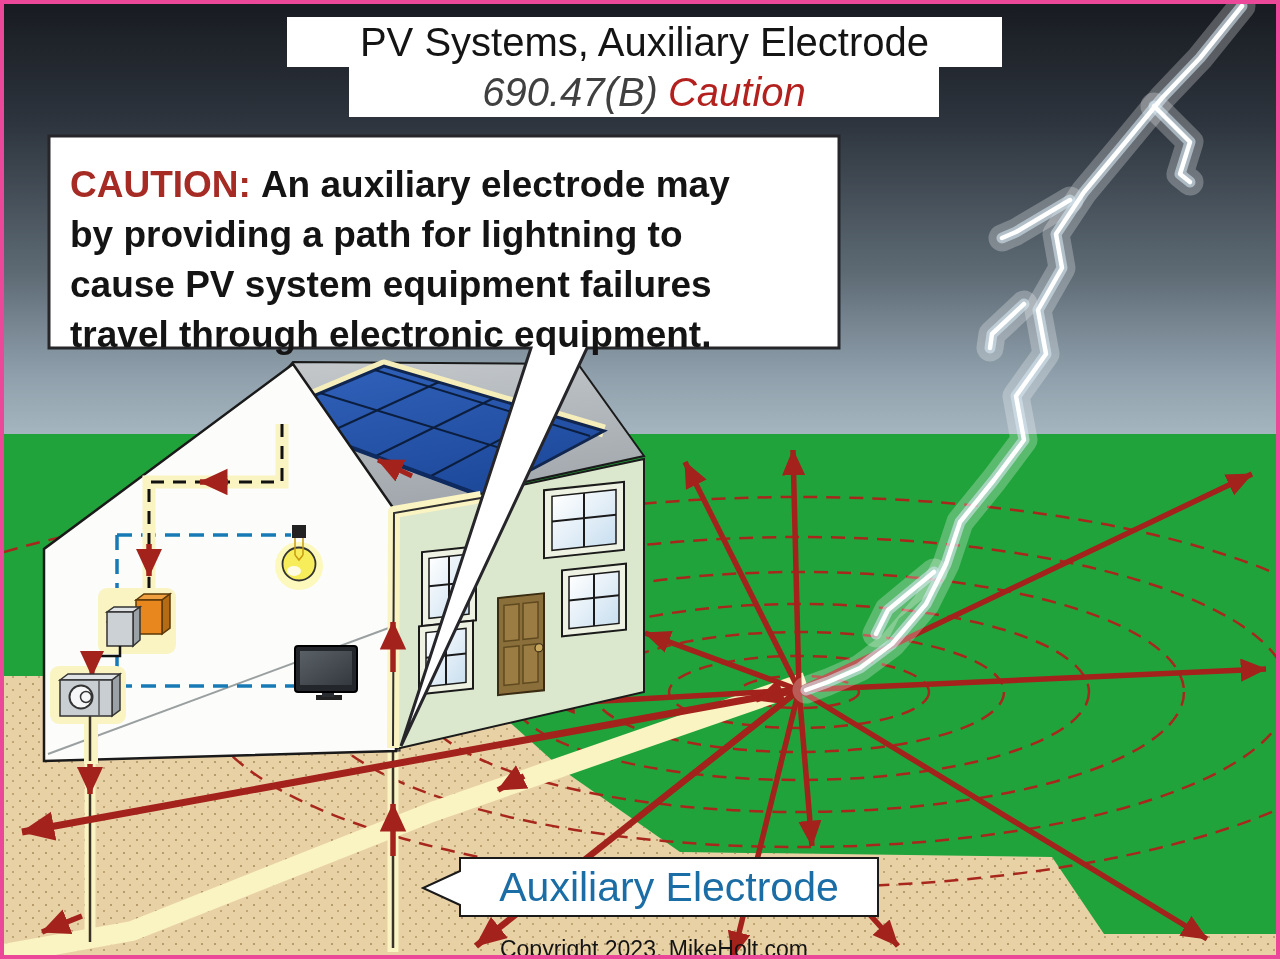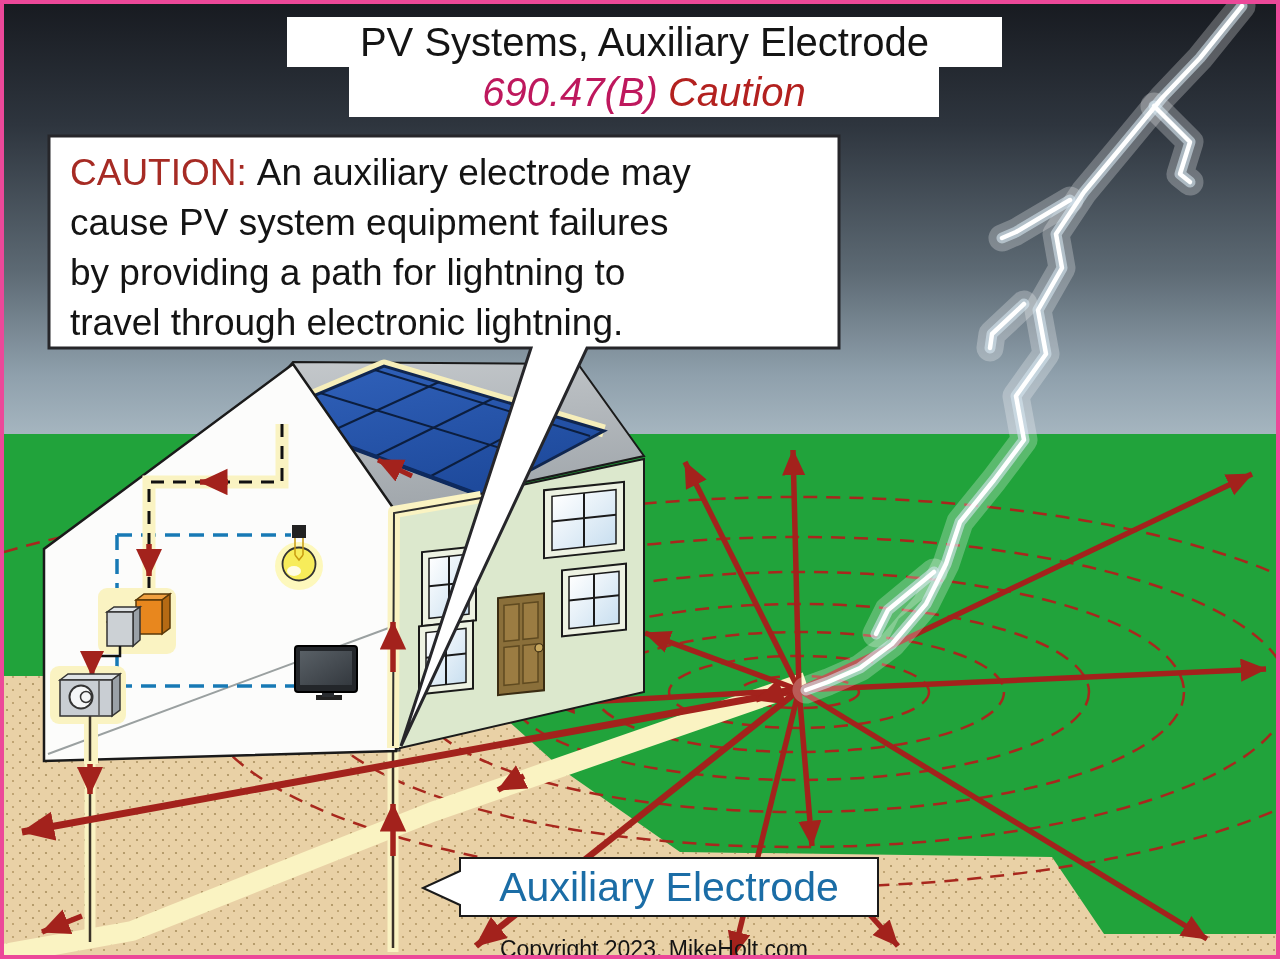--- a/index.html
+++ b/index.html
@@ -8,21 +8,21 @@
     border:4px solid #ec4899;overflow:hidden;
     font-family:"Liberation Sans","DejaVu Sans",sans-serif;
   }
   .stage svg{position:absolute;left:0;top:0;}
   .overlay{position:absolute;box-sizing:border-box;}
   .title-box{
     background:#fff;color:#141414;font-size:40px;line-height:50px;
     text-align:center;white-space:nowrap;
   }
   .title2{font-style:italic;}
-  .title2 .code{color:#be185d;margin-right:4px;}
+  .title2 .code{color:#404040;margin-right:4px;}
   .title2 .cword{color:#b3211f;margin-left:6px;}
   .caution-text{
     color:#141414;font-size:37px;line-height:50px;text-align:left;
   }
   .caution-text .cred{color:#a62b24;margin-right:10px;}
   .aux-label{
     color:#1b6da6;font-size:41px;line-height:58px;text-align:center;white-space:nowrap;
   }
   .copyright{
     color:#141414;font-size:23px;text-align:center;white-space:nowrap;
@@ -278,24 +278,24 @@
   <path d="M456,854 H874 V912 H456 V901 L419,884 L456,867 Z" fill="#ffffff" stroke="#1a1a1a" stroke-width="2"></path>
 </svg>
 
 <div class="overlay title-box" style="left:283px;top:13px;width:715px;height:50px;">
   <span>PV Systems, Auxiliary Electrode</span>
 </div>
 <div class="overlay title-box title2" style="left:345px;top:63px;width:590px;height:50px;">
   <span class="code">690.47(B)</span><span class="cword">Caution</span>
 </div>
 
-<div class="overlay caution-text" style="left:66px;top:144px;width:755px;height:190px;">
+<div class="overlay caution-text" style="left:66px;top:156px;width:755px;height:190px;font-weight:bold;">
   <div><span class="cred">CAUTION:</span><span>An auxiliary electrode may</span></div>
+  <div>by providing a path for lightning to</div>
   <div>cause PV system equipment failures</div>
-  <div>by providing a path for lightning to</div>
-  <div>travel through electronic lightning.</div>
+  <div>travel through electronic equipment.</div>
 </div>
 
 <div class="overlay aux-label" style="left:456px;top:854px;width:418px;height:58px;">Auxiliary Electrode</div>
 
 <div class="overlay copyright" style="left:450px;top:932px;width:400px;">Copyright 2023, MikeHolt.com</div>
 
 </div>
 
 </body></html>

